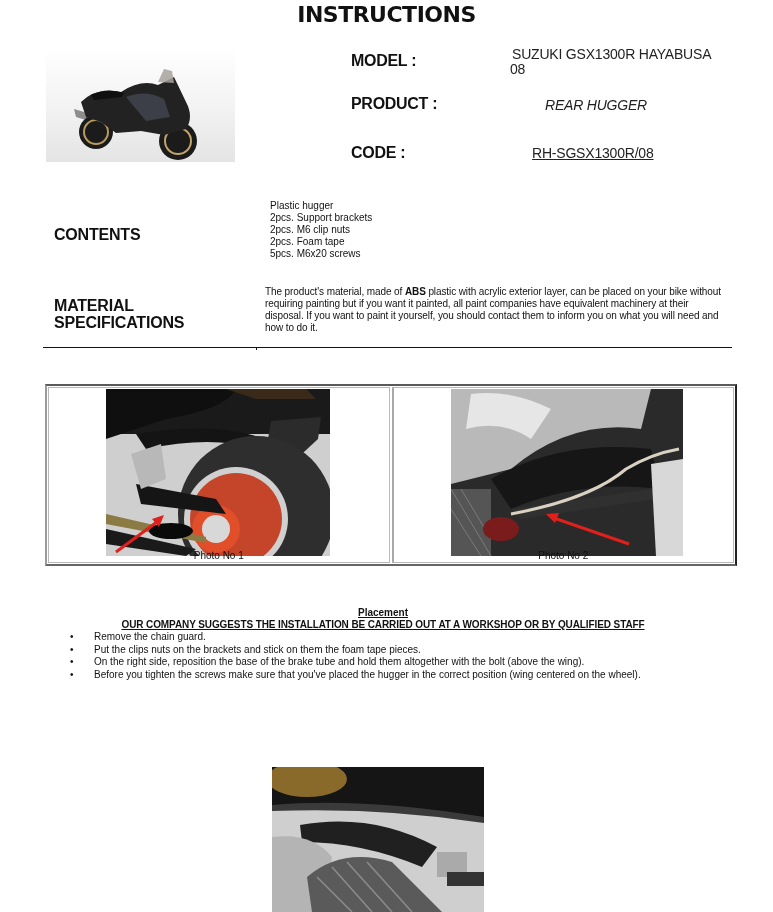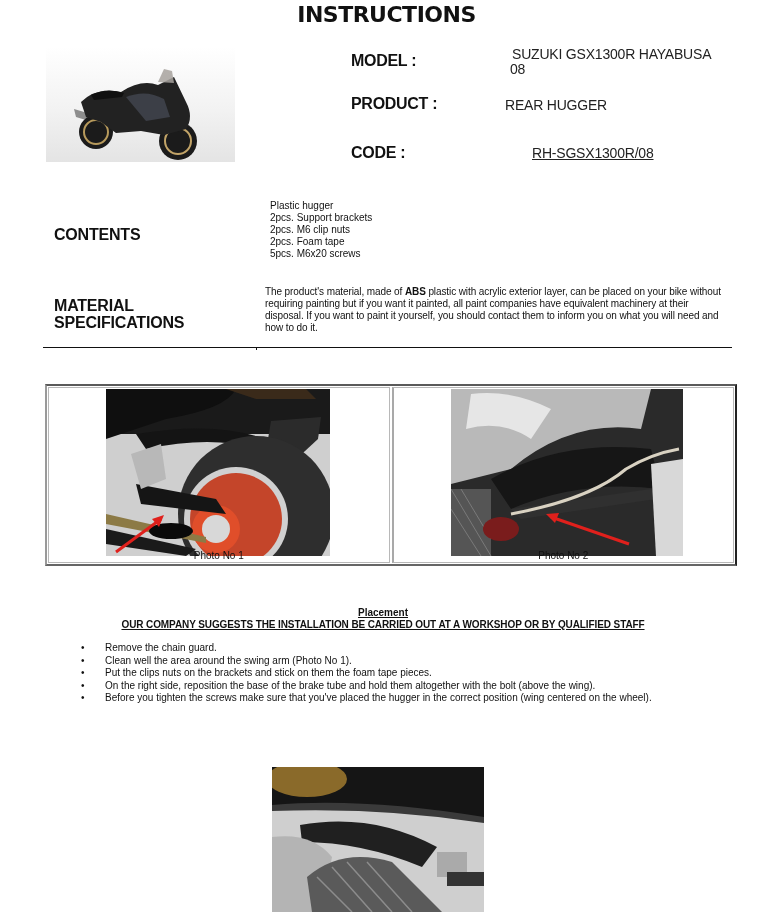--- a/index.html
+++ b/index.html
@@ -72,21 +72,21 @@
   
   .placement-title {
     left: 0; width: 766px; top: 607px; text-align: center; font-weight: bold;
     font-size: 10px; text-decoration: underline; color: #111;
   }
   .placement-warn {
     left: 0; width: 766px; top: 619px; text-align: center; font-weight: bold;
     font-size: 10px; text-decoration: underline; color: #111; letter-spacing: -0.1px;
   }
   .steps {
-    left: 70px; top: 631px; margin: 11px; padding: 0; list-style: none;
+    left: 70px; top: 631px; margin: 0; padding: 0; list-style: none;
     font-size: 10px; line-height: 12.6px; color: #111;
   }
   .steps li { position: relative; padding-left: 24px; white-space: nowrap; }
   .steps li::before {
     content: "\2022"; position: absolute; left: 0; top: 0; font-size: 10px;
   }
 
   .bottom-photo {
     left: 272px; top: 767px; width: 212px; height: 145px; overflow: hidden;
   }
@@ -117,21 +117,21 @@
   </svg>
 </div>
 
 <div class="abs spec-label" style="left:351px; top:52px;">MODEL :</div>
 <div class="abs spec-value" style="left:510px; top:47px;">
   <div style="padding-left:2px;">SUZUKI GSX1300R HAYABUSA</div>
   <div>08</div>
 </div>
 
 <div class="abs spec-label" style="left:351px; top:95px;">PRODUCT :</div>
-<div class="abs spec-value" style="left:505px; top:98px;">REAR HUGGER</div>
+<div class="abs spec-value" style="left:545px; top:98px;font-style:italic;">REAR HUGGER</div>
 
 <div class="abs spec-label" style="left:351px; top:144px;">CODE :</div>
 <div class="abs spec-value" style="left:532px; top:146px;text-decoration:underline;">RH-SGSX1300R/08</div>
 
 <div class="abs section-head" style="left:54px; top:226px;">CONTENTS</div>
 <ul class="abs contents-list">
   <li>Plastic hugger</li>
   <li>2pcs. Support brackets</li>
   <li>2pcs. M6 clip nuts</li>
   <li>2pcs. Foam tape</li>
@@ -206,21 +206,20 @@
       </svg>
     </div>
     <div class="caption">Photo No 2</div>
   </div>
 </div>
 
 <div class="abs placement-title">Placement</div>
 <div class="abs placement-warn">OUR COMPANY SUGGESTS THE INSTALLATION BE CARRIED OUT AT A WORKSHOP OR BY QUALIFIED STAFF</div>
 <ul class="abs steps">
   <li>Remove the chain guard.</li>
-  <li>Clean well the area around the swing arm (Photo No 1).</li>
   <li>Put the clips nuts on the brackets and stick on them the foam tape pieces.</li>
   <li>On the right side, reposition the base of the brake tube and hold them altogether with the bolt (above the wing).</li>
   <li>Before you tighten the screws make sure that you've placed the hugger in the correct position (wing centered on the wheel).</li>
 </ul>
 
 <div class="abs bottom-photo">
   <svg viewBox="0 0 212 145" preserveAspectRatio="none">
     <rect width="212" height="145" fill="#cfcfcf"></rect>
 
     <path d="M0 0 L212 0 L212 55 Q150 40 80 42 L0 40 Z" fill="#151515"></path>

